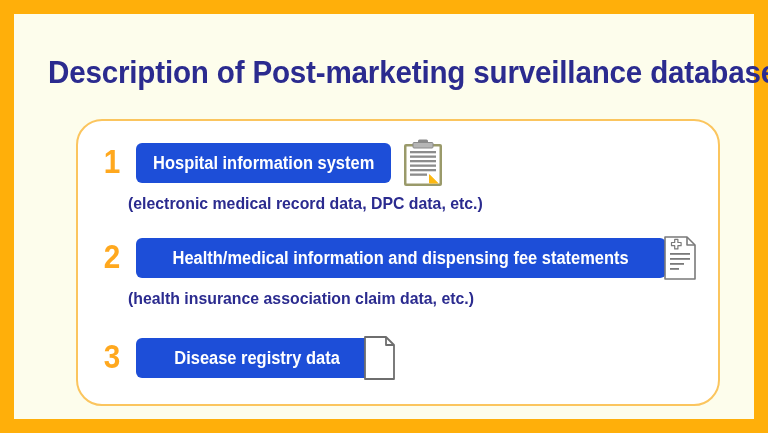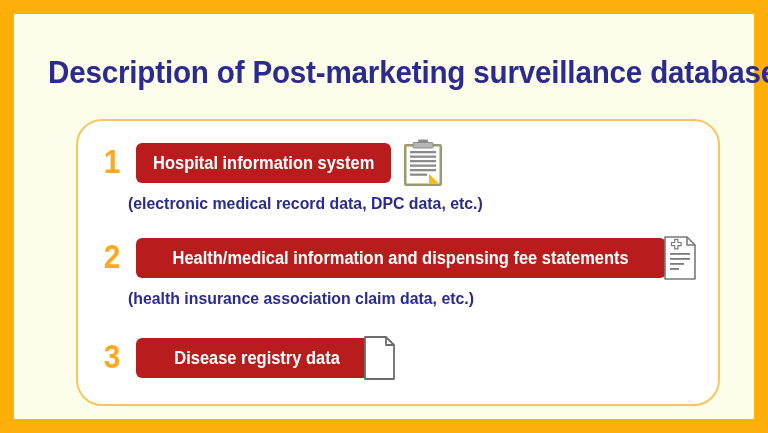--- a/index.html
+++ b/index.html
@@ -91,21 +91,21 @@
     color: #FFA81E;
     font-family: "Liberation Sans Narrow", "Liberation Sans", sans-serif;
     transform: scaleX(0.9);
     transform-origin: center center;
   }
 
   .pill {
     position: absolute;
     top: 1px;
     height: 40px;
-    background: #b91c1c;
+    background: #1d4ed8;
     border-radius: 6px;
     display: flex;
     align-items: center;
     justify-content: center;
     box-sizing: border-box;
   }
   .pill-label {
     color: #FFFFFF;
     font-size: 17.5px;
     font-weight: bold;

